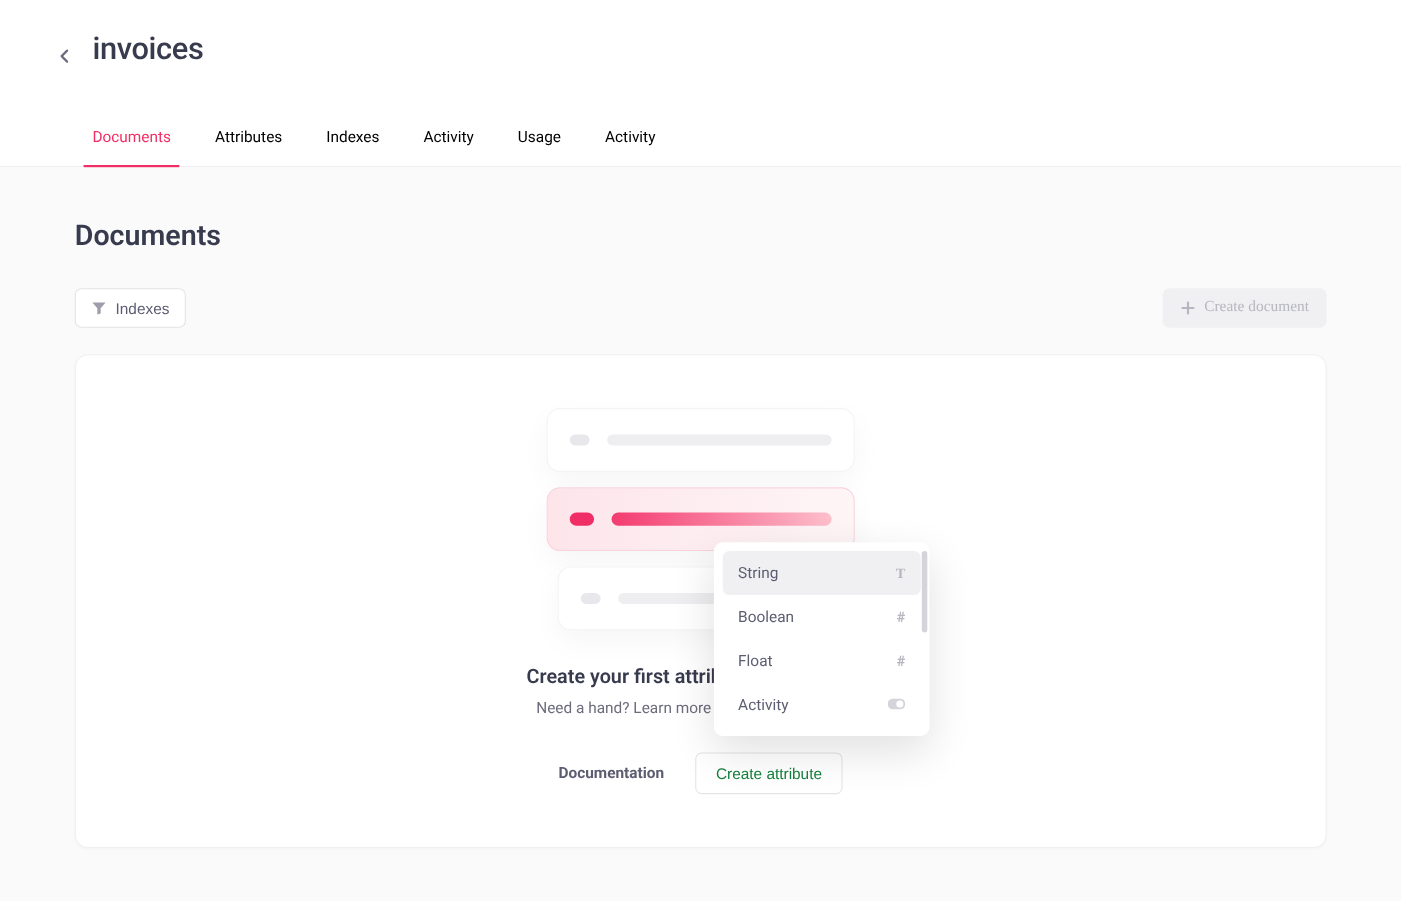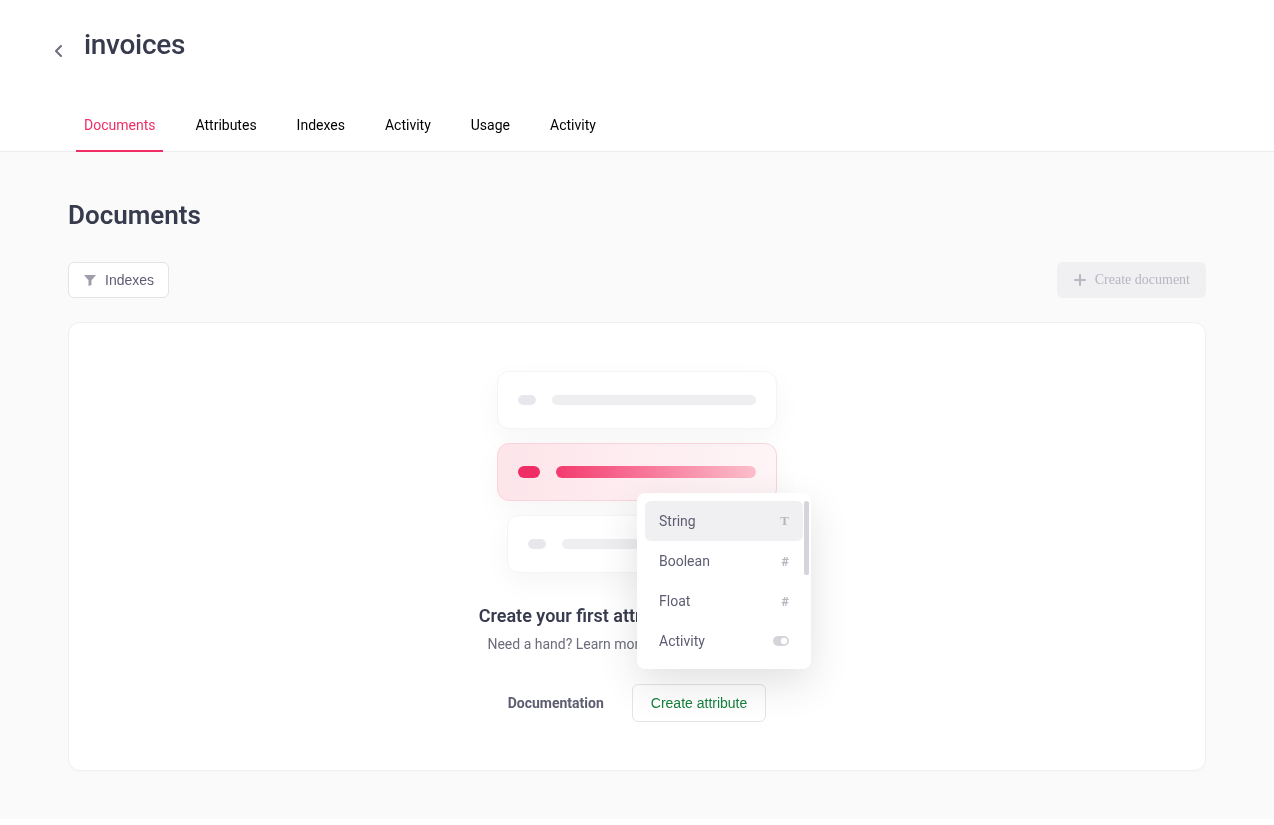--- a/index.html
+++ b/index.html
@@ -180,22 +180,22 @@
   padding: 10px 18px;
   font-size: 14px;
   font-weight: 500;
   color: #15803d;
   cursor: pointer;
 }
 .dropdown {
   position: absolute;
   top: 170px;
   left: 50%;
-  margin-left: 0px;
-  width: 174px;
+  margin-left: 12px;
+  width: 196px;
   background: #ffffff;
   border-radius: 8px;
   box-shadow: 0 14px 40px rgba(0,0,0,0.12);
   padding: 8px;
   z-index: 10;
 }
 .dd-scroll {
   position: absolute;
   right: 2px;
   top: 8px;

